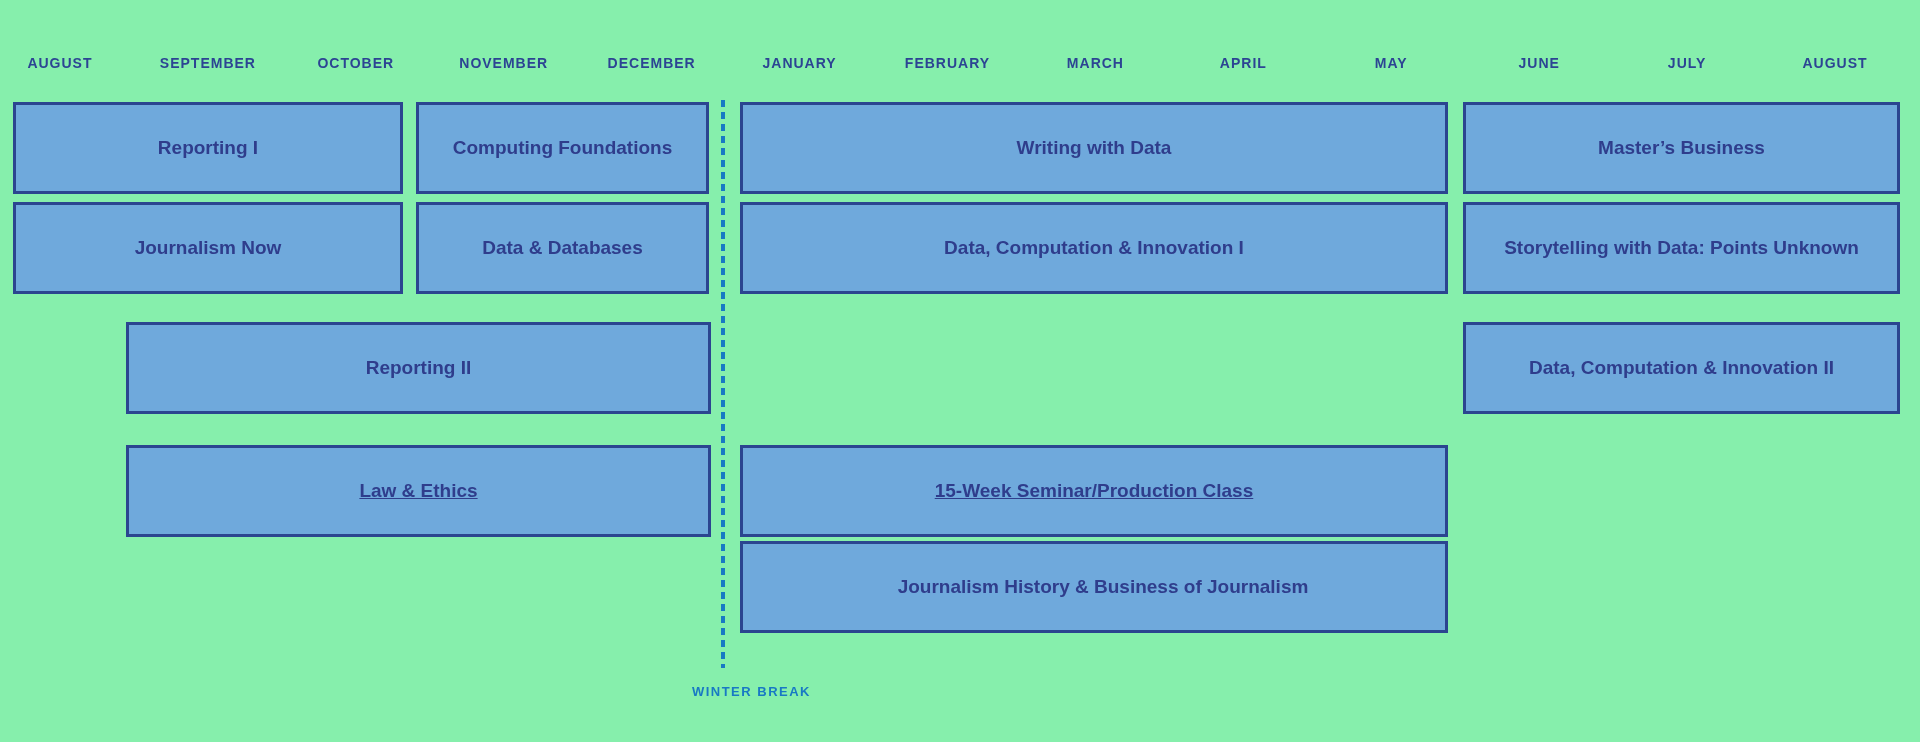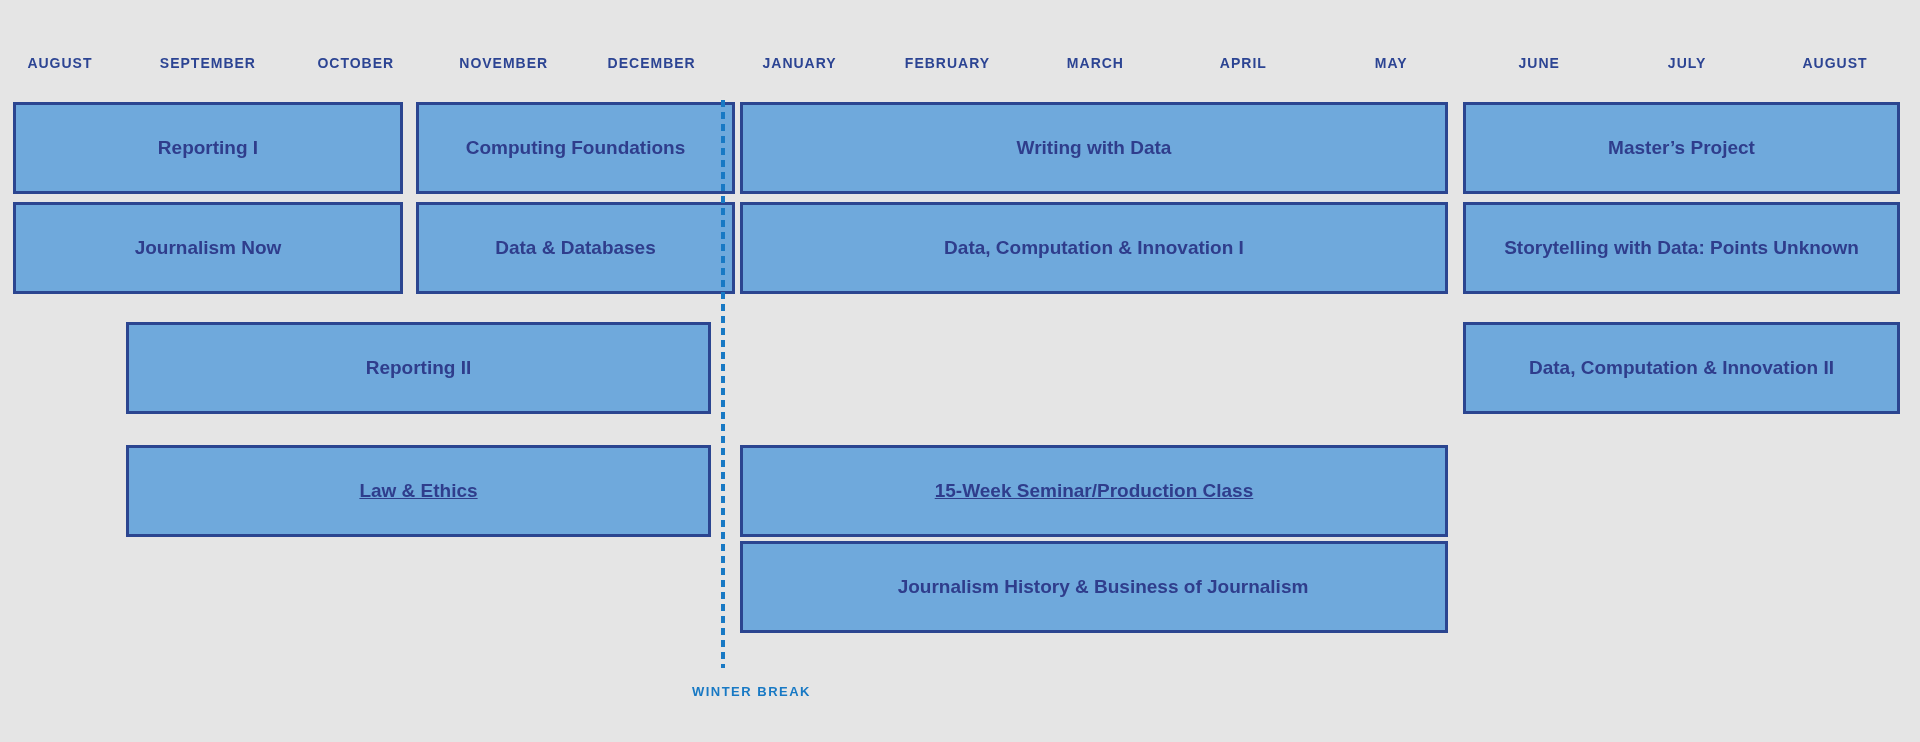--- a/index.html
+++ b/index.html
@@ -5,21 +5,21 @@
   html, body {
     margin: 0;
     padding: 0;
     background: #000000;
     font-family: "Liberation Sans", sans-serif;
   }
   .canvas {
     position: relative;
     width: 1920px;
     height: 742px;
-    background: #e5e5e5;
+    background: #86efac;
     overflow: hidden;
   }
   
   .months {
     position: absolute;
     left: -14px;
     top: 55px;
     width: 1923px;
     display: flex;
   }
@@ -51,21 +51,21 @@
   }
   
   .r1 { top: 102px; }
   .r2 { top: 202px; }
   .r3 { top: 322px; }
   .r4 { top: 445px; text-decoration: underline; }
   .r5 { top: 541px; padding-left: 28px; }
   
   .c-aug-oct { left: 13px;   width: 390px; text-align: center; }  
   .c-sep-dec { left: 126px;  width: 585px; }  
-  .c-nov-dec { left: 416px;  width: 319px; }  
+  .c-nov-dec { left: 416px;  width: 293px; }  
   .c-jan-may { left: 740px;  width: 708px; }  
   .c-jun-aug { left: 1463px; width: 437px; }  
   
   .winter-divider {
     position: absolute;
     left: 721px;
     top: 100px;
     width: 4px;
     height: 568px;
     background: repeating-linear-gradient(
@@ -104,21 +104,21 @@
     <span class="month">APRIL</span>
     <span class="month">MAY</span>
     <span class="month">JUNE</span>
     <span class="month">JULY</span>
     <span class="month">AUGUST</span>
   </div>
 
   <div class="bar r1 c-aug-oct">Reporting I</div>
   <div class="bar r1 c-nov-dec">Computing Foundations</div>
   <div class="bar r1 c-jan-may">Writing with Data</div>
-  <div class="bar r1 c-jun-aug">Master’s Project</div>
+  <div class="bar r1 c-jun-aug">Master’s Business</div>
 
   <div class="bar r2 c-aug-oct">Journalism Now</div>
   <div class="bar r2 c-jan-may">Data, Computation &amp; Innovation I</div>
   <div class="bar r2 c-nov-dec">Data &amp; Databases</div>
   <div class="bar r3 c-sep-dec">Reporting II</div>
 
   <div class="bar r2 c-jun-aug">Storytelling with Data: Points Unknown</div>
   <div class="bar r3 c-jun-aug">Data, Computation &amp; Innovation II</div>
 
   <div class="bar r4 c-sep-dec">Law &amp; Ethics</div>

